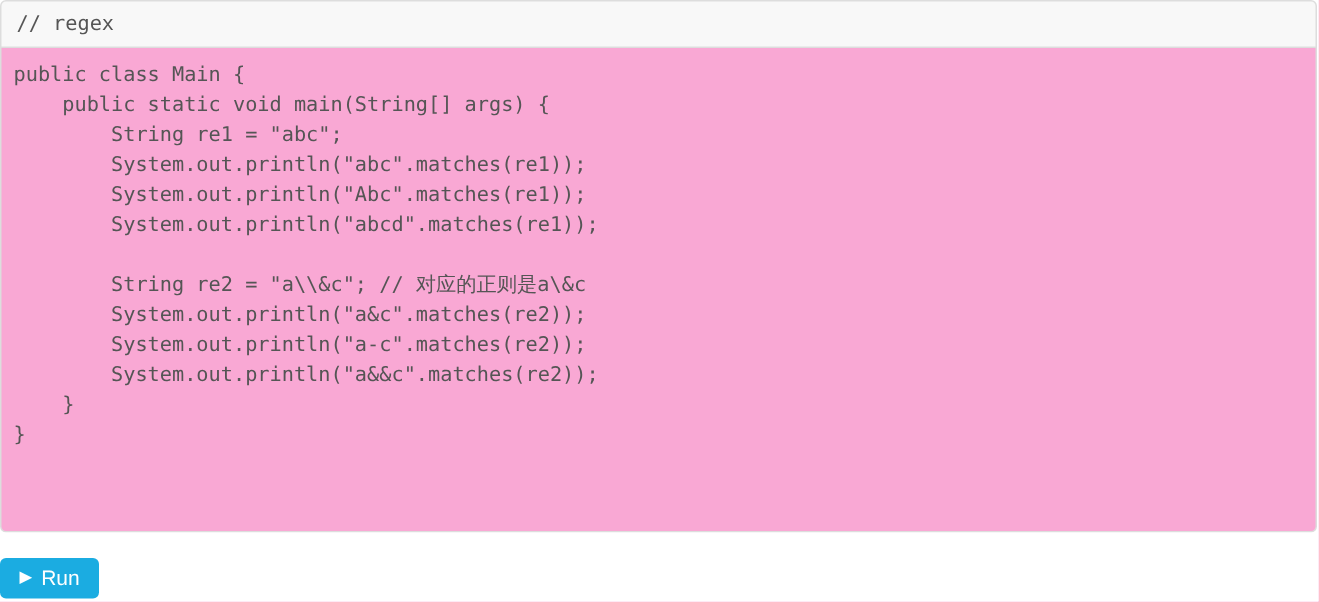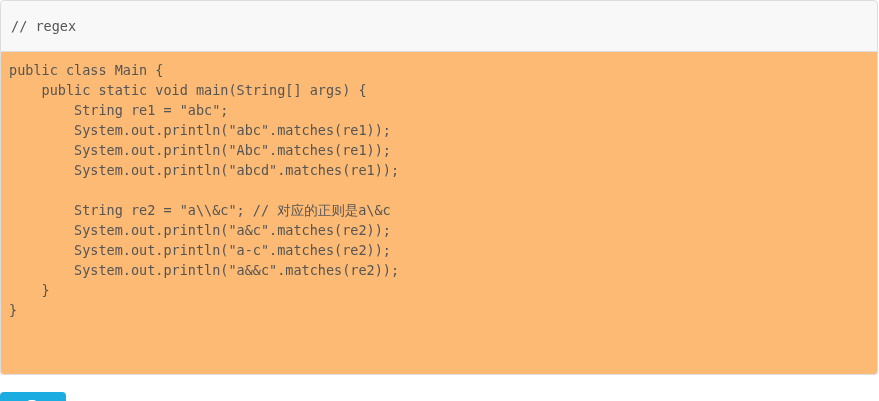--- a/index.html
+++ b/index.html
@@ -12,29 +12,29 @@
     font-family: "Liberation Sans", sans-serif;
     overflow: hidden;
   }
   .code-widget {
     width: 878px;
   }
   .code-header {
     background: #f8f8f8;
     border: 1px solid #dddddd;
     border-radius: 4px 4px 0 0;
-    padding: 16px 10px;
+    padding: 6px 10px;
     font-family: "DejaVu Sans Mono", "Liberation Mono", monospace;
     font-size: 13.5px;
     line-height: 18px;
     color: #555555;
   }
   .code-area {
     margin: 0;
-    background: #fdba74;
+    background: #f9a8d4;
     border: 1px solid #dddddd;
     border-top: none;
     border-radius: 0 0 4px 4px;
     padding: 8px 8px;
     height: 323px;
     font-family: "DejaVu Sans Mono", "Liberation Mono", monospace;
     font-size: 13.5px;
     line-height: 20px;
     color: #555555;
     white-space: pre;

